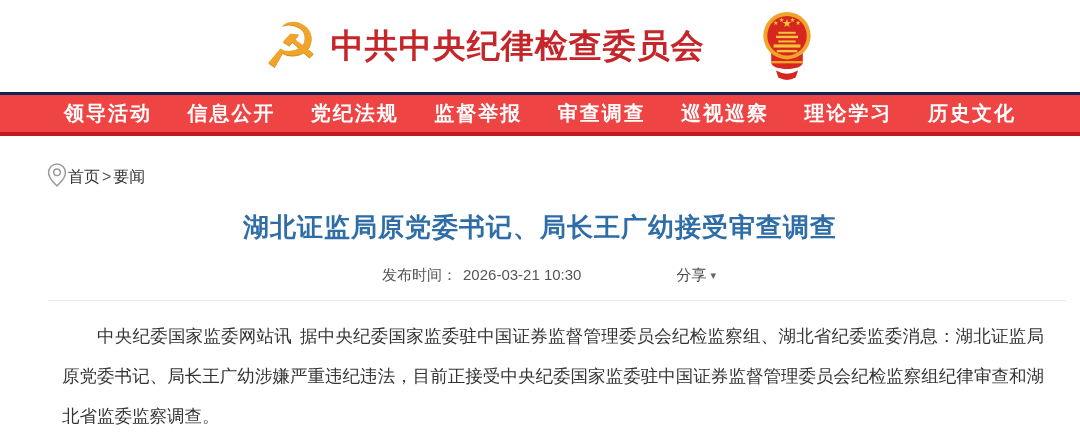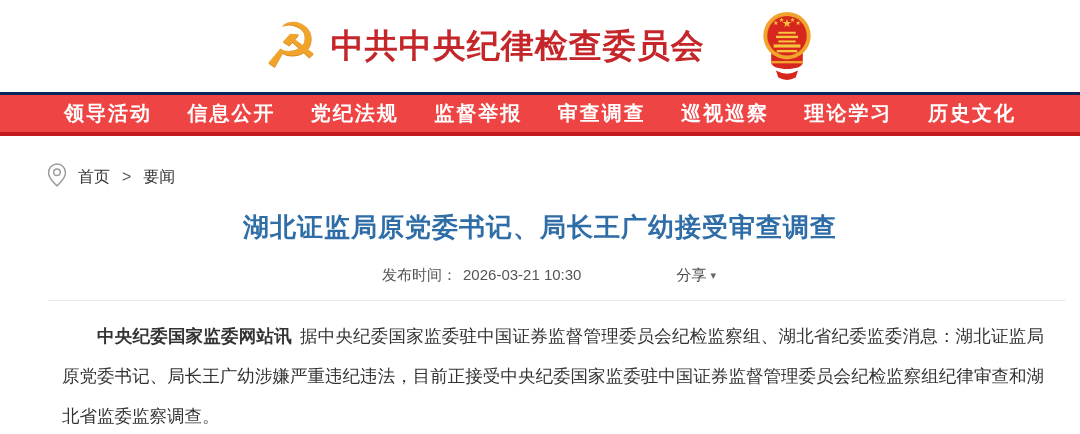--- a/index.html
+++ b/index.html
@@ -21,39 +21,39 @@
     text-shadow:0 1px 0 #d88a1a; }
   .emblem-svg { display:block; }
   
   .topnav {
     height:44px; background:#ef4444;
     border-top:3px solid #0d2558; border-bottom:4px solid #c2191e;
     display:flex; align-items:center; justify-content:space-between; padding:0 64px;
   }
   .nav-item { color:#ffffff; font-size:20px; font-weight:bold; letter-spacing:2px; cursor:pointer; white-space:nowrap; }
   
-  .breadcrumb { margin:26px 0 0 46px; display:flex; align-items:center; gap:10px; font-size:16px; color:#333; }
+  .breadcrumb { margin:26px 0 0 46px; display:flex; align-items:center; gap:0; font-size:16px; color:#333; }
   .crumb { cursor:pointer; }
   .crumb-sep { color:#555; margin:0 2px; }
   
   .article-title {
     margin:18px 40px 0 40px; text-align:center;
     font-size:26px; font-weight:bold; color:#2f6da7; letter-spacing:1px;
   }
   .meta-row { margin-top:21px; display:flex; justify-content:center; align-items:center; font-size:15px; color:#555; }
   .meta-pub { margin-left:18px; }
   .meta-time { margin-left:6px; }
   .meta-share { margin-left:95px; display:flex; align-items:center; gap:4px; cursor:pointer; color:#4a4a4a;text-align:center; }
   .share-caret { font-size:11px; color:#666; }
   .divider { margin:15px 14px 0 48px; border-bottom:1px solid #ebebeb; height:0; }
   .body-text {
     margin:15px 36px 0 62px; font-size:17.5px; line-height:40px;
     color:#333; text-indent:2em; text-align:justify;
   }
-  .lead { font-weight:bold; margin-right:8px; }
+  .lead { font-weight:normal; margin-right:8px; }
 </style>
 </head>
 <body>
 
 <header class="masthead">
   <div class="org">
     <span class="party-glyph">☭</span>
     <span class="org-title">中共中央纪律检查委员会</span>
   </div>
   <div class="org">

